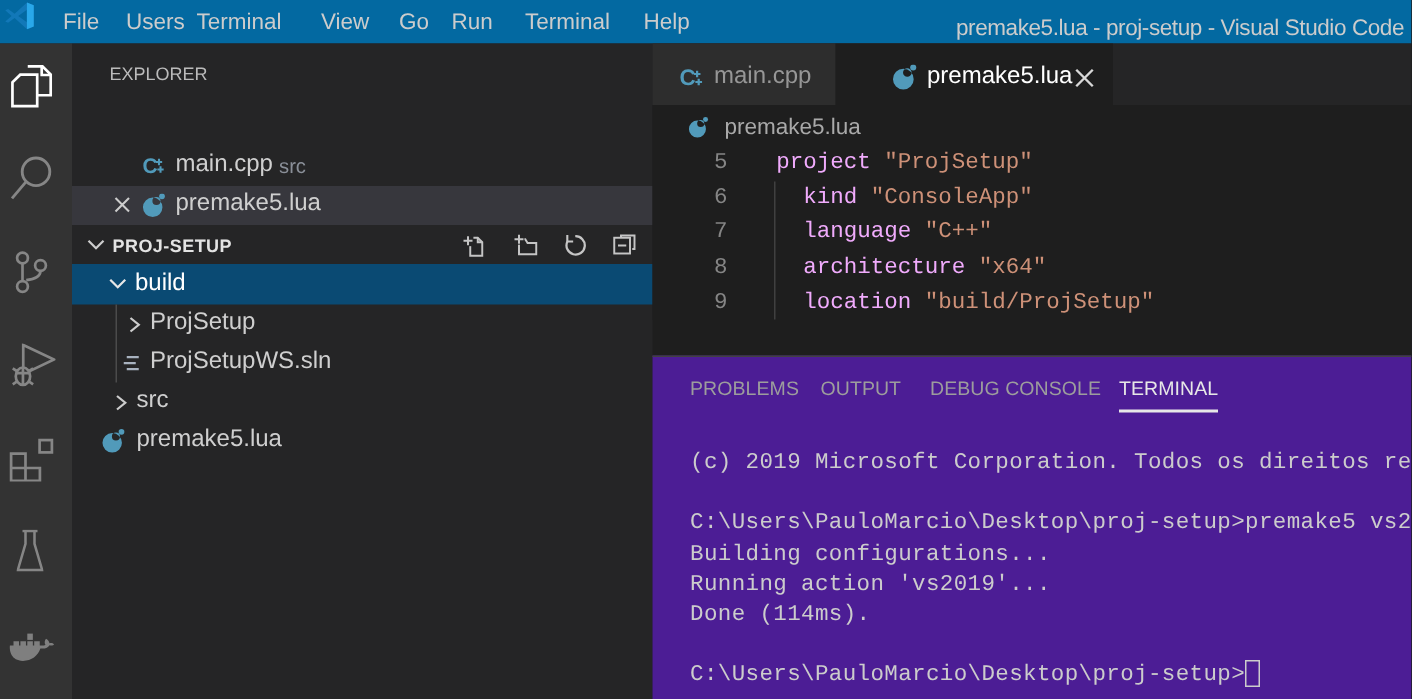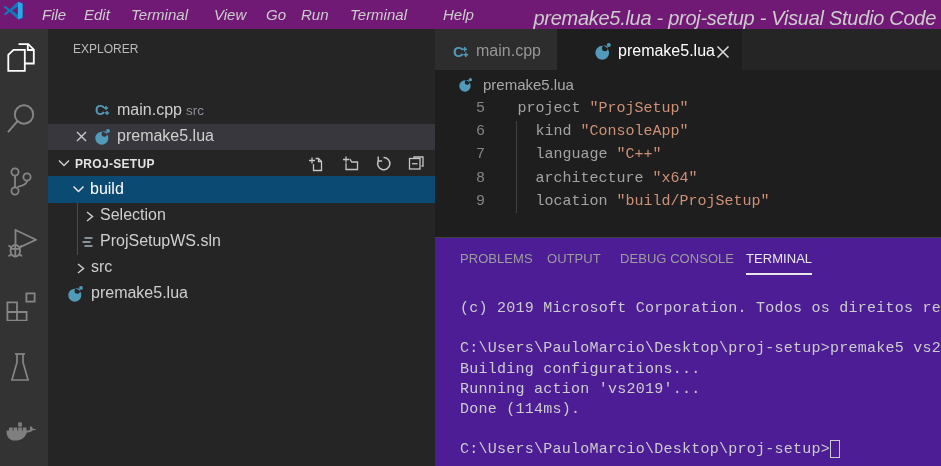--- a/index.html
+++ b/index.html
@@ -1,69 +1,69 @@
 <!DOCTYPE html>
 <html><head>
 <meta charset="utf-8">
 <style>
   * { margin:0; padding:0; box-sizing:border-box; }
   html,body { width:941px; height:466px; overflow:hidden; background:#1e1e1e;
     font-family:"Liberation Sans", sans-serif; }
   #app { position:relative; width:941px; height:466px; overflow:hidden; }
   .abs { position:absolute; }
   
-  #titlebar { left:0; top:0; width:941px; height:29px; background:#701a75;font-style:italic; }
+  #titlebar { left:0; top:0; width:941px; height:29px; background:#0369a1; }
   .menuitem { position:absolute; top:0; height:29px; line-height:29px;
     color:#cccccc; font-size:15px; }
   #wintitle { position:absolute; top:4px; right:5px; height:29px; line-height:29px;
-    color:#cccccc; font-size:20px; letter-spacing:-0.28px; }
+    color:#cccccc; font-size:15px; letter-spacing:-0.28px; }
   
   #actbar { left:0; top:29px; width:48px; height:437px; background:#333333; }
   
   #sidebar { left:48px; top:29px; width:387px; height:437px; background:#252526;padding-left:45px; }
   #explabel { position:absolute; left:25px; top:13px; font-size:12px; color:#bbbbbb; letter-spacing:0; }
   .row { position:absolute; left:0; width:387px; height:26px; }
   .rowtext { position:absolute; font-size:16px; color:#cfcfcf; top:3px; white-space:pre; }
   .sect { position:absolute; font-size:12px; font-weight:bold; color:#e3e3e3; top:7px; letter-spacing:0.3px; }
   
   #tabbar { left:435px; top:29px; width:506px; height:41px; background:#252526; }
   #tab1 { position:absolute; left:0; top:0; width:122px; height:41px; background:#2d2d2d; }
   #tab2 { position:absolute; left:122px; top:0; width:185px; height:41px; background:#1e1e1e; }
   #breadcrumb { left:435px; top:70px; width:506px; height:26px; background:#1e1e1e; }
   #codearea { left:435px; top:96px; width:506px; height:117px; background:#1e1e1e; }
   #gutter { position:absolute; left:0; top:0.5px; width:50px; text-align:right;
     font-family:"Liberation Mono", monospace; font-size:15px; line-height:23.4px; color:#858585; }
   #code { position:absolute; left:82.5px; top:0.5px;
     font-family:"Liberation Mono", monospace; font-size:15px; line-height:23.4px; color:#d4d4d4; white-space:pre; }
-  .fn { color:#a3a3a3; } .str { color:#ce9178; }
+  .fn { color:#f0abfc; } .str { color:#ce9178; }
   #indentguide { position:absolute; left:81px; top:24.5px; width:1px; height:92px; background:#404040; }
   
   #panel { left:435px; top:213px; width:506px; height:253px; background:#4c1d95; border-top:1px solid #414141;margin-top:24px; }
   .ptab { position:absolute; top:13px; font-size:13px; letter-spacing:0.05px; color:#9d9d9d; }
   #term { position:absolute; left:25px; top:61.3px; font-family:"Liberation Mono", monospace;
     font-size:15px; line-height:20.1px; letter-spacing:0.25px; color:#cccccc; white-space:pre; }
   #cursor { display:inline-block; width:10px; height:18px; border:1px solid #cccccc; vertical-align:-5px; }
 </style>
 </head>
 <body>
 <div id="app">
 
   <div id="titlebar" class="abs">
     <svg class="abs" style="left:3px;top:1px" width="20" height="19" viewBox="0 0 100 95">
       <path fill="#1278b8" d="M74.9 3.3 L33.7 41.1 12.1 24.8 2.5 29.4 23.6 48 2.5 66.6 12.1 71.2 33.7 54.9 74.9 92.7 97.5 83.5 97.5 12.5 Z M74.6 27.1 L74.6 68.9 45.9 48 Z"></path>
       <path fill="#29a8ea" d="M74.9 3.3 L97.5 12.5 97.5 83.5 74.9 92.7 74.6 68.9 45.9 48 74.6 27.1 Z M74.6 27.1 L74.6 68.9 45.9 48 Z" fill-rule="evenodd"></path>
     </svg>
     <div class="menuitem" style="left:42px">File</div>
-    <div class="menuitem" style="left:84px">Edit</div>
+    <div class="menuitem" style="left:84px">Users</div>
     <div class="menuitem" style="left:131px">Terminal</div>
     <div class="menuitem" style="left:214px">View</div>
     <div class="menuitem" style="left:266px">Go</div>
     <div class="menuitem" style="left:301px">Run</div>
     <div class="menuitem" style="left:350px">Terminal</div>
-    <div class="menuitem" style="left:443px">Help</div>
+    <div class="menuitem" style="left:429px">Help</div>
     <div id="wintitle">premake5.lua - proj-setup - Visual Studio Code</div>
   </div>
 
   <div id="actbar" class="abs">
 
     <svg class="abs" style="left:7px;top:14px" width="28" height="29" viewBox="0 0 28 29">
       <g fill="none" stroke="#ffffff" stroke-width="1.8">
         <path d="M11.5 1.2 h9.8 l5.5 5.5 v13.8 h-9"></path>
         <path d="M20.8 1.5 v5.5 h5.5"></path>
         <path d="M6.5 6.8 h11.3 v21 h-16.5 v-16 z" fill="#333333"></path>
@@ -189,21 +189,21 @@
           <rect x="1.5" y="3.5" width="10.5" height="10.5" fill="#252526"></rect>
           <path d="M4 8.7 h5.5"></path>
         </g>
       </svg>
     </div>
 
     <div class="row" style="top:174px">
       <svg class="abs" style="left:36px;top:7px" width="11" height="13" viewBox="0 0 11 13">
           <path fill="none" stroke="#cccccc" stroke-width="1.5" d="M3 2 L8.5 6.5 L3 11"></path>
         </svg>
-      <div class="rowtext" style="left:52px">Selection</div>
+      <div class="rowtext" style="left:52px">ProjSetup</div>
     </div>
 
     <div class="row" style="top:200px">
       <svg class="abs" style="left:33px;top:6px" width="14" height="14" viewBox="0 0 14 14">
         <g stroke="#a8b2bf" stroke-width="1.5">
           <path d="M3.5 3 h8 M1.5 7 h8 M3.5 11 h8"></path>
         </g>
       </svg>
       <div class="rowtext" style="left:52px">ProjSetupWS.sln</div>
     </div>

